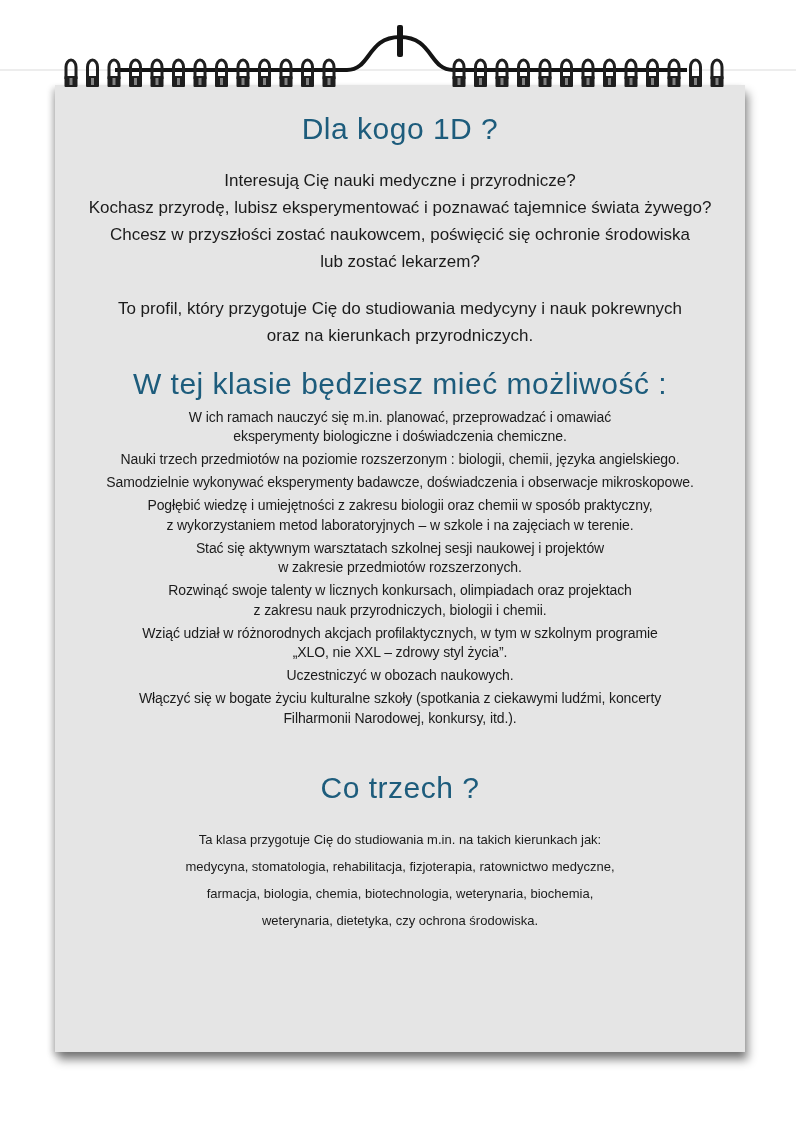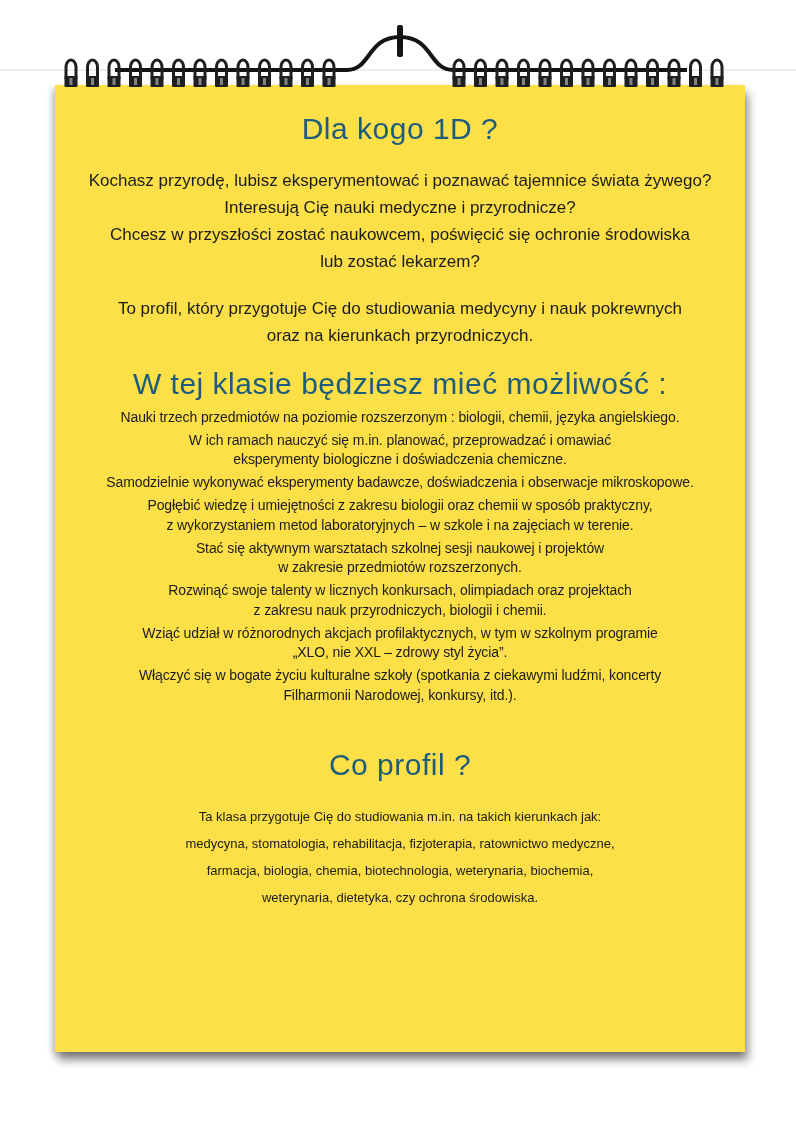--- a/index.html
+++ b/index.html
@@ -25,21 +25,21 @@
     height: 2px;
     background: #ededed;
     z-index: 0;
   }
   .page {
     position: absolute;
     left: 55px;
     top: 85px;
     width: 690px;
     height: 967px;
-    background: #fde047;
+    background: #e5e5e5;
     box-shadow: -3px 3px 6px rgba(0,0,0,0.18), 3px 8px 9px rgba(0,0,0,0.45);
     z-index: 1;
     box-sizing: border-box;
     padding: 24px 14px 0 14px;
     text-align: center;
     color: #1b1b1b;
   }
   .binding {
     position: absolute;
     left: 0;
@@ -127,48 +127,49 @@
         <use href="#ring" x="597.5" y="0"></use>
           <use href="#ring" x="619" y="0"></use>
           <use href="#ring" x="640.5" y="0"></use>
         <use href="#ring" x="662" y="0"></use>
       </g>
     </svg>
 
     <h1>Dla kogo 1D ?</h1>
 
     <div class="intro">
+      <p>Interesują Cię nauki medyczne i przyrodnicze?</p>
       <p>Kochasz przyrodę, lubisz eksperymentować i poznawać tajemnice świata żywego?</p>
-      <p>Interesują Cię nauki medyczne i przyrodnicze?</p>
       <p>Chcesz w przyszłości zostać naukowcem, poświęcić się ochronie środowiska
 lub zostać lekarzem?</p>
       <p class="profil">To profil, który przygotuje Cię do studiowania medycyny i nauk pokrewnych
 oraz na kierunkach przyrodniczych.</p>
     </div>
 
     <h2>W tej klasie będziesz mieć możliwość :</h2>
 
     <div class="list">
-      <p>Nauki trzech przedmiotów na poziomie rozszerzonym : biologii, chemii, języka angielskiego.</p>
       <p>W ich ramach nauczyć się m.in. planować, przeprowadzać i omawiać
 eksperymenty biologiczne i doświadczenia chemiczne.</p>
+      <p>Nauki trzech przedmiotów na poziomie rozszerzonym : biologii, chemii, języka angielskiego.</p>
       <p>Samodzielnie wykonywać eksperymenty badawcze, doświadczenia i obserwacje mikroskopowe.</p>
       <p>Pogłębić wiedzę i umiejętności z zakresu biologii oraz chemii w sposób praktyczny,
 z wykorzystaniem metod laboratoryjnych – w szkole i na zajęciach w  terenie.</p>
       <p>Stać się aktywnym warsztatach szkolnej sesji naukowej i projektów
 w zakresie przedmiotów rozszerzonych.</p>
       <p>Rozwinąć swoje talenty w licznych konkursach, olimpiadach oraz projektach
 z zakresu nauk przyrodniczych, biologii i chemii.</p>
       <p>Wziąć udział w różnorodnych akcjach profilaktycznych, w tym w szkolnym programie
 „XLO, nie XXL – zdrowy styl życia”.</p>
+      <p>Uczestniczyć w obozach naukowych.</p>
       <p>Włączyć się w bogate życiu kulturalne szkoły (spotkania z ciekawymi ludźmi, koncerty
 Filharmonii Narodowej, konkursy, itd.).</p>
     </div>
 
-    <h3>Co profil ?</h3>
+    <h3>Co trzech ?</h3>
 
     <div class="outro">
       <p>Ta klasa przygotuje Cię do studiowania m.in. na takich kierunkach jak:
 medycyna, stomatologia, rehabilitacja, fizjoterapia, ratownictwo medyczne,
 farmacja, biologia, chemia, biotechnologia, weterynaria, biochemia,
 weterynaria, dietetyka, czy ochrona środowiska.</p>
     </div>
 
   </div>
 </div>

